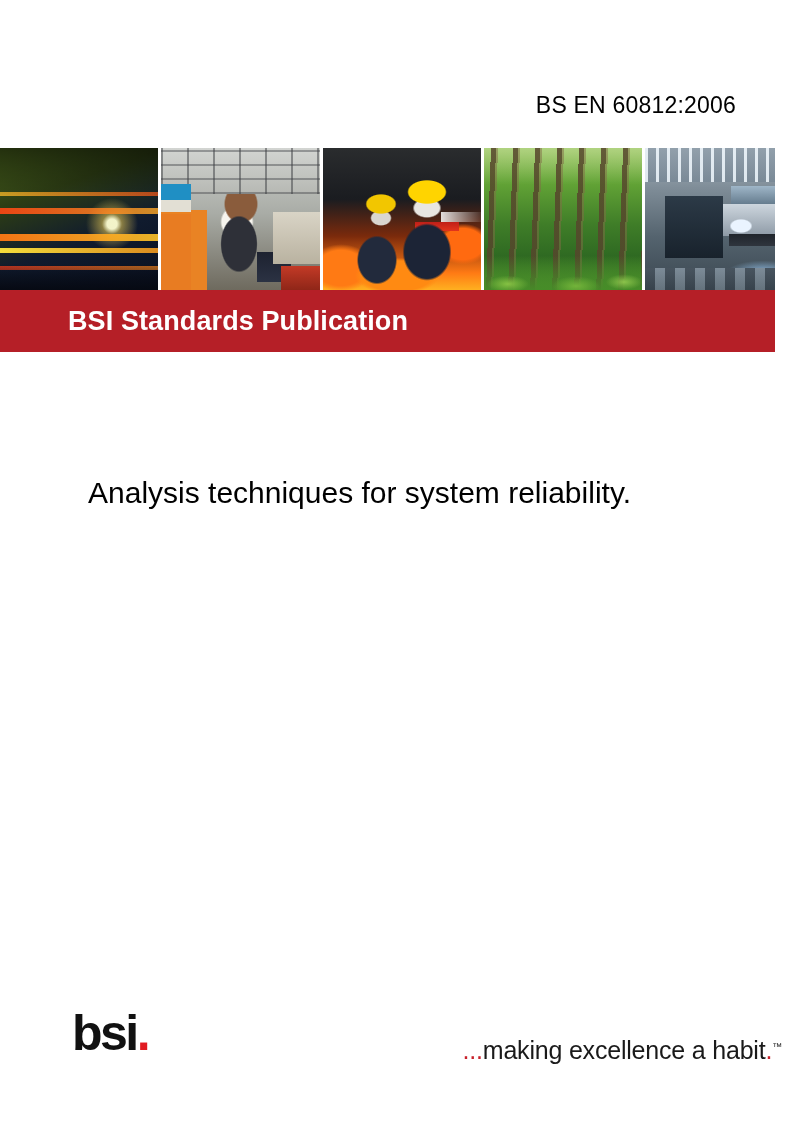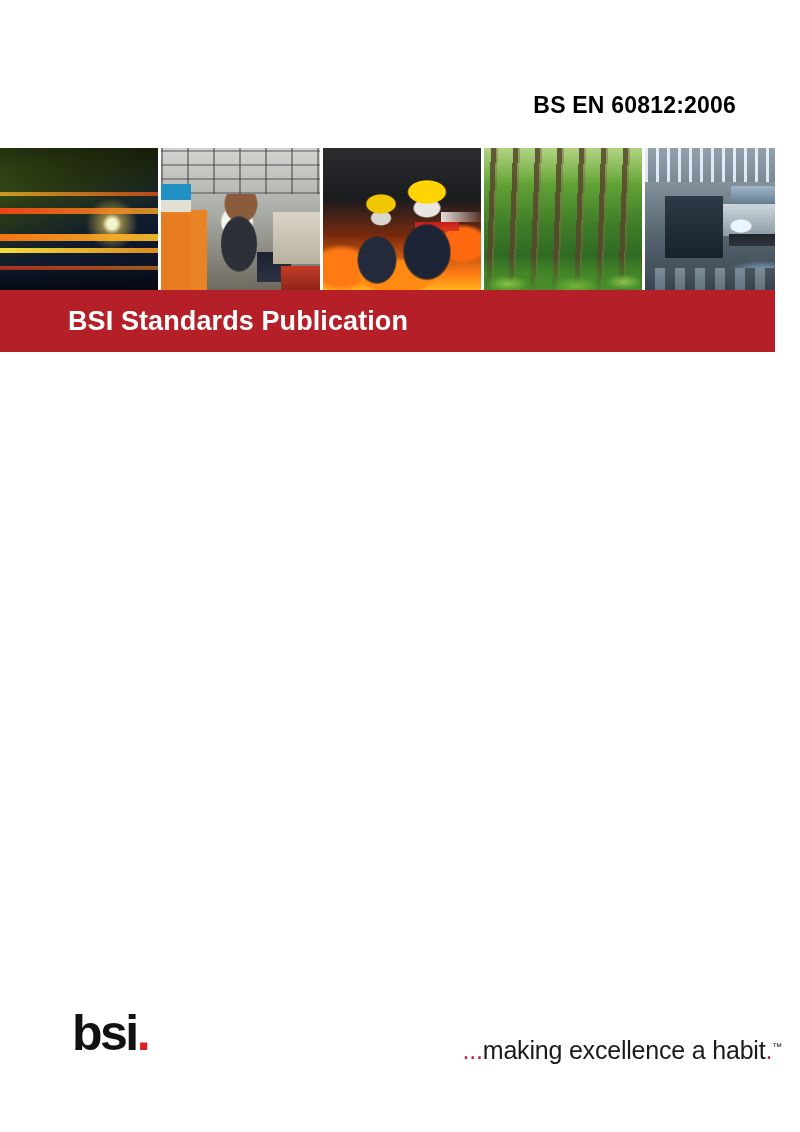--- a/index.html
+++ b/index.html
@@ -14,21 +14,21 @@
     font-family: "Liberation Sans", sans-serif;
     overflow: hidden;
   }
 
   
   #standard-number {
     position: absolute;
     top: 92px;
     right: 64px;
     font-size: 23px;
-    font-weight: 700;
+    font-weight: 400;
     color: #000000;
     letter-spacing: 0.2px;
     white-space: nowrap;
   }
 
   
   #hero {
     position: absolute;
     left: 0;
     top: 148px;
@@ -289,17 +289,18 @@
     <div class="photo-panel panel-car"></div>
   </div>
 
   <div id="banner">
     <div id="banner-title">BSI Standards Publication</div>
   </div>
 
 </div>
 
 <div id="doc-title">
+  <div class="title-line">Analysis techniques for system reliability.</div>
 </div>
 
 <div id="bsi-logo"><span>bsi</span><span class="logo-dot">.</span></div>
 
 <div id="tagline"><span class="tag-lead">...</span><span>making excellence a habit</span><span class="tag-dot">.</span><span class="tag-tm">™</span></div>
 
 </body></html>

